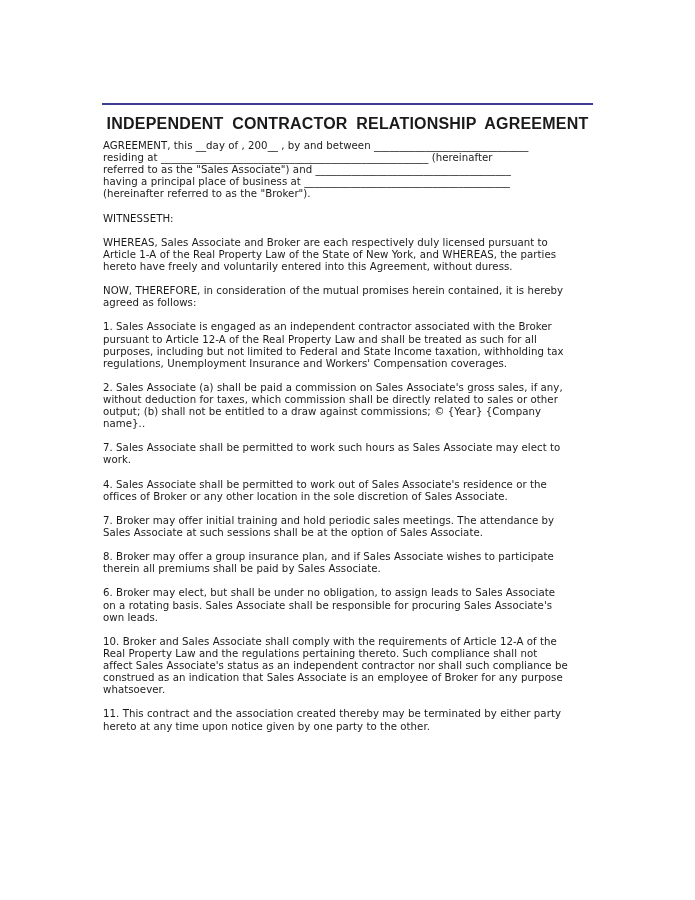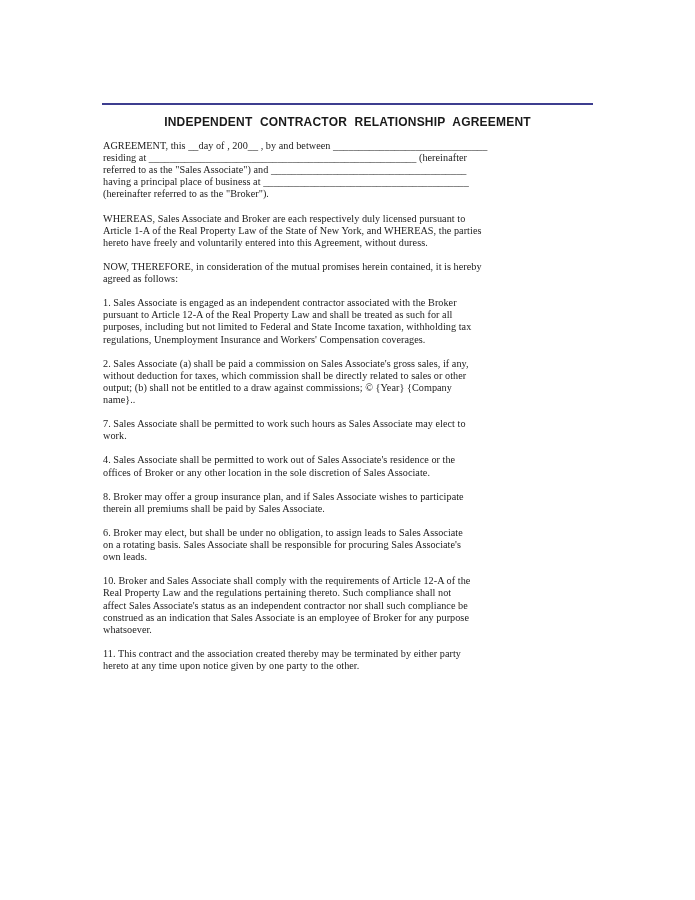--- a/index.html
+++ b/index.html
@@ -24,70 +24,72 @@
       border-top: 2px solid #3d3d8f;
     }
     .title {
       position: absolute;
       left: 102px;
       width: 491px;
       top: 115px;
       text-align: center;
       font-family: "Liberation Sans", sans-serif;
       font-weight: bold;
-      font-size: 12px;
+      font-size: 16px;
       letter-spacing: 0.2px;
       word-spacing: 4px;
       margin: 0;
     }
     .body {
       position: absolute;
       left: 103px;
       top: 140px;
       width: 475px;
       font-size: 10.2px;
       line-height: 12.1px;
       letter-spacing: 0.05px;
     }
     .body p {
       margin: 0 0 12.1px 0;
       white-space: pre-line;
-      font-family: Liberation Serif, serif;
     }
   </style>
 </head>
 <body>
 
 <div class="rule"></div>
 
 <h1 class="title">INDEPENDENT  CONTRACTOR  RELATIONSHIP  AGREEMENT</h1>
 
 <div class="body">
   <p>AGREEMENT, this __day of , 200__ , by and between ______________________________
 residing at  ____________________________________________________ (hereinafter
 referred to as the "Sales Associate") and ______________________________________
 having a principal place of business at ________________________________________
 (hereinafter referred to as the "Broker").</p>
+  <p>WITNESSETH:</p>
   <p>WHEREAS, Sales Associate and Broker are each respectively duly licensed pursuant to
 Article 1-A of the Real Property Law of the State of New York, and WHEREAS, the parties
 hereto have freely and voluntarily entered into this Agreement, without duress.</p>
   <p>NOW, THEREFORE, in consideration of the mutual promises herein contained, it is hereby
 agreed as follows:</p>
   <p>1. Sales Associate is engaged as an independent contractor associated with the Broker
 pursuant to Article 12-A of the Real Property Law and shall be treated as such for all
 purposes, including but not limited to Federal and State Income taxation, withholding tax
 regulations, Unemployment Insurance and Workers' Compensation coverages.</p>
   <p>2. Sales Associate (a) shall be paid a commission on Sales Associate's gross sales, if any,
 without deduction for taxes, which commission shall be directly related to sales or other
 output; (b) shall not be entitled to a draw against commissions; © {Year} {Company
 name}..</p>
   <p>7. Sales Associate shall be permitted to work such hours as Sales Associate may elect to
 work.</p>
   <p>4. Sales Associate shall be permitted to work out of Sales Associate's residence or the
 offices of Broker or any other location in the sole discretion of Sales Associate.</p>
+  <p>7. Broker may  offer initial training and hold periodic sales meetings. The attendance by
+Sales Associate at such sessions shall be at the option of Sales Associate.</p>
   <p>8. Broker may  offer a group insurance plan, and if Sales Associate wishes to participate
 therein all premiums shall be paid by Sales Associate.</p>
   <p>6. Broker may  elect, but shall be under no obligation, to assign leads to Sales Associate
 on a  rotating basis. Sales Associate shall be responsible for procuring Sales Associate's
 own leads.</p>
   <p>10. Broker and Sales Associate shall comply with the requirements of Article 12-A of the
 Real Property Law and the regulations pertaining thereto. Such compliance shall not
 affect Sales Associate's status as an independent contractor nor shall such compliance be
 construed as an indication that Sales Associate is an employee of Broker for any purpose
 whatsoever.</p>

